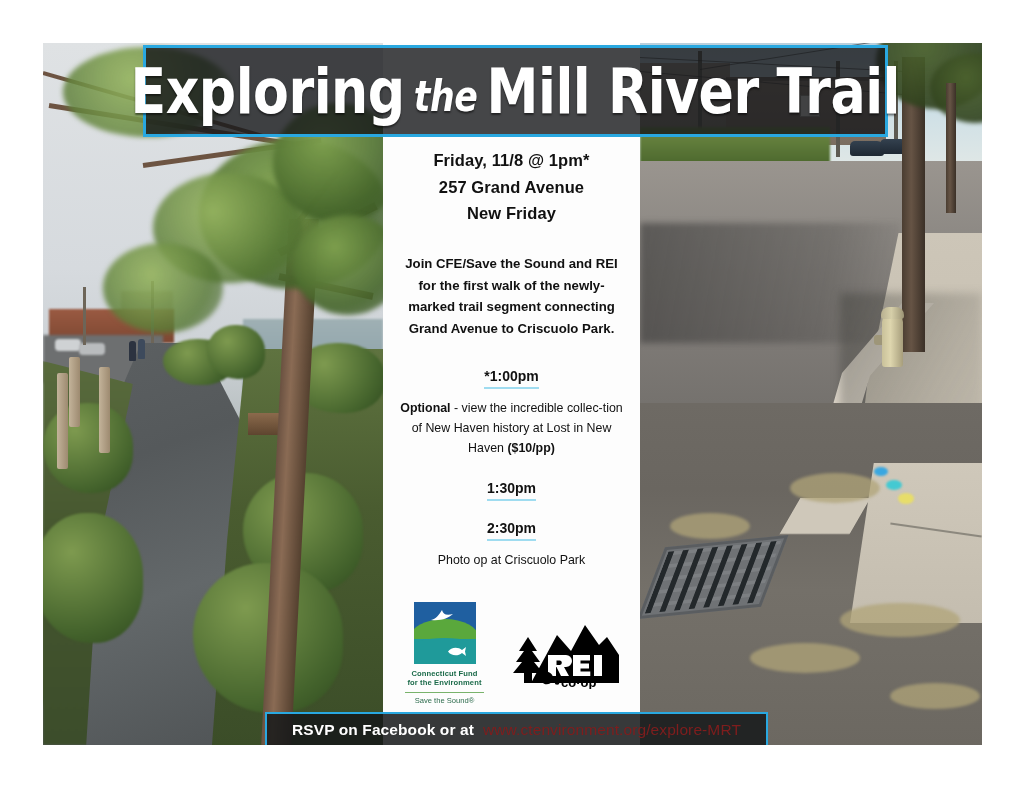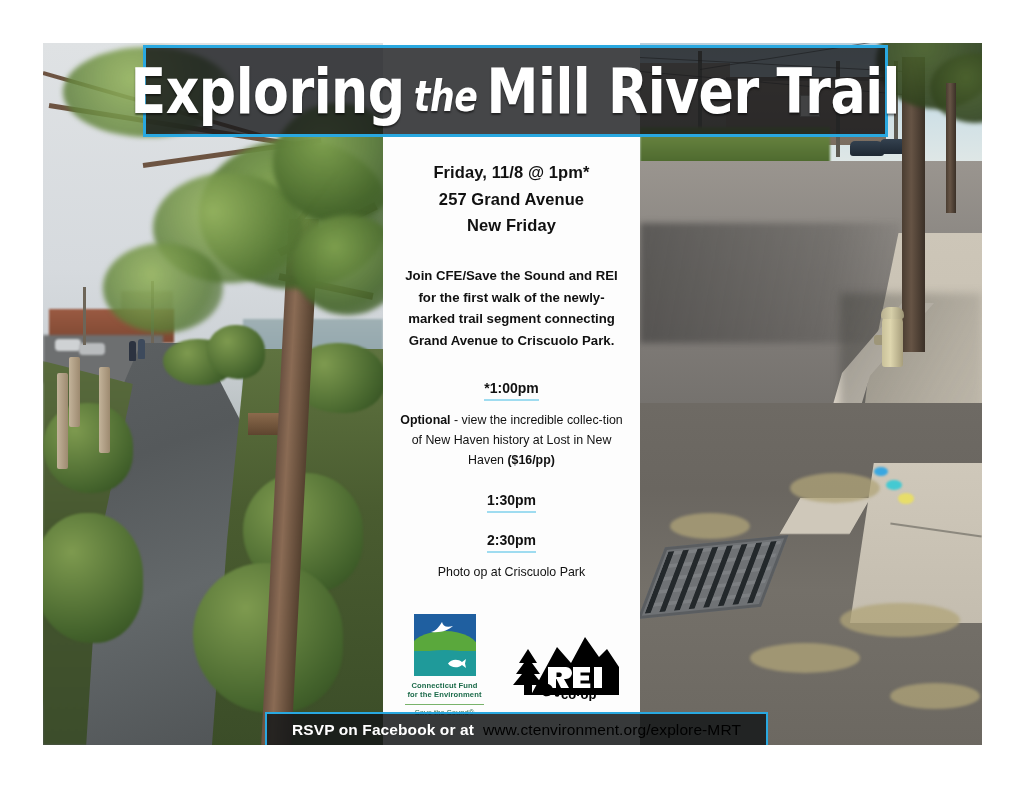--- a/index.html
+++ b/index.html
@@ -273,21 +273,21 @@
     padding-top: 96px;
     text-align: center;
     color: #111111;
   }
 
   .event-head {
     font-size: 16.5px;
     font-weight: 700;
     line-height: 1.62;
     letter-spacing: .1px;
-    margin-top: 20px;
+    margin-top: 8px;
   }
 
   .blurb {
     margin-top: 26px;
     font-size: 13.2px;
     font-weight: 700;
     line-height: 1.63;
     padding: 0 18px;
   }
 
@@ -374,21 +374,21 @@
     background: rgba(22,24,26,0.86);
     border: 2.5px solid #29a8e0;
     display: flex; align-items: center; justify-content: center;
     gap: 9px;
     z-index: 45;
   }
   .footer-text {
     color: #ffffff; font-size: 15.5px; font-weight: 700; letter-spacing: .1px;
   }
   .footer-url {
-    color: #000000; font-size: 15.5px; font-weight: 400; letter-spacing: .1px;
+    color: #7f1d1d; font-size: 15.5px; font-weight: 400; letter-spacing: .1px;
   }
 </style>
 </head>
 <body>
 
 <div class="poster">
 
   <div class="photo photo-left">
     <div class="pl-sky"></div>
     <div class="pl-river"></div>
@@ -496,21 +496,21 @@
       <div class="event-head" style="margin-top:0;">New Friday</div>
     </div>
 
     <div class="blurb">Join CFE/Save the Sound and REI for the first walk of the newly-marked trail segment connecting Grand Avenue to Criscuolo Park.</div>
 
     <div class="schedule">
 
       <div class="sched-block">
         <span class="sched-time">*1:00pm</span>
         <div class="sched-desc">
-          <b>Optional</b><span> - view the incredible collec-tion of New Haven history at Lost in New Haven </span><b>($16/pp)</b>
+          <b>Optional</b><span> - view the incredible collec-tion of New Haven history at Lost in New Haven </span><b>($10/pp)</b>
         </div>
       </div>
 
       <div class="sched-block sched-gap-a">
         <span class="sched-time">1:30pm</span>
       </div>
 
       <div class="sched-block sched-gap-b">
         <span class="sched-time">2:30pm</span>
         <div class="sched-desc">Photo op at Criscuolo Park</div>

